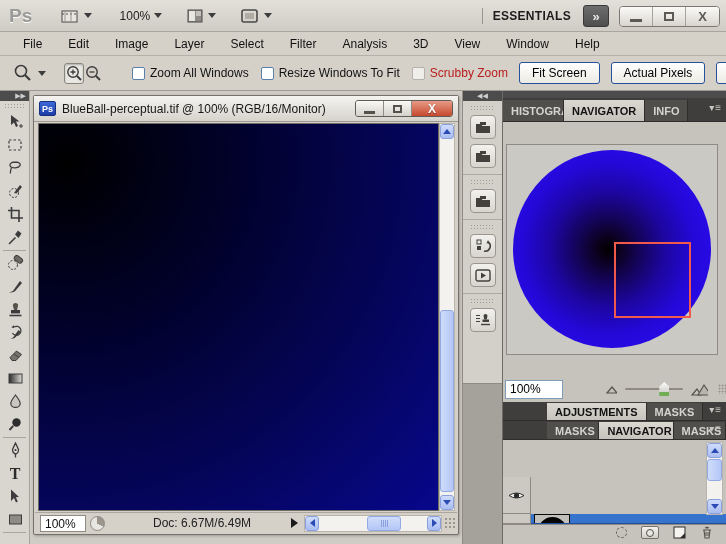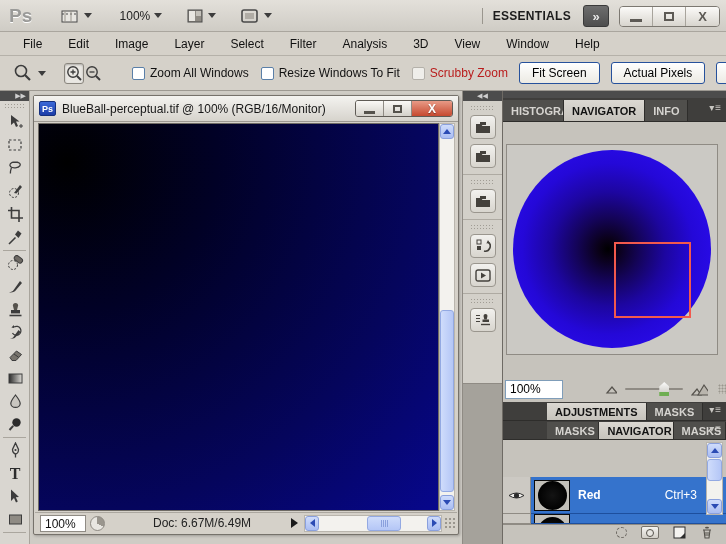--- a/index.html
+++ b/index.html
@@ -551,27 +551,20 @@
       </div>
 
       <div class="channels-body">
         <div class="ch-row" style="top:37px;">
           <div class="ch-eye-cell">
             <svg class="eye" width="17" height="11">
                 <path d="M1 5.5 Q8.5 0.5 16 5.5 Q8.5 10.5 1 5.5 Z" fill="#f4f3f0" stroke="#2c2c2c"></path>
                 <circle cx="8.5" cy="5.5" r="2.6" fill="#2c2c2c"></circle>
               </svg>
           </div>
-          <div class="ch-main">
-            <div class="ch-thumb">
-                <div class="ch-black"></div>
-              </div>
-            <span class="ch-name">Red</span>
-            <span class="ch-shortcut">Ctrl+3</span>
-          </div>
         </div>
         <div class="ch-row" style="top:74px; height:10px; overflow:hidden;">
           <div class="ch-eye-cell"></div>
           <div class="ch-main">
             <div class="ch-thumb" style="height:9px;border-bottom:none;align-items:flex-start;">
                 <div class="ch-black" style="margin-top:2px"></div>
               </div>
           </div>
         </div>
         <div class="ch-scroll">

